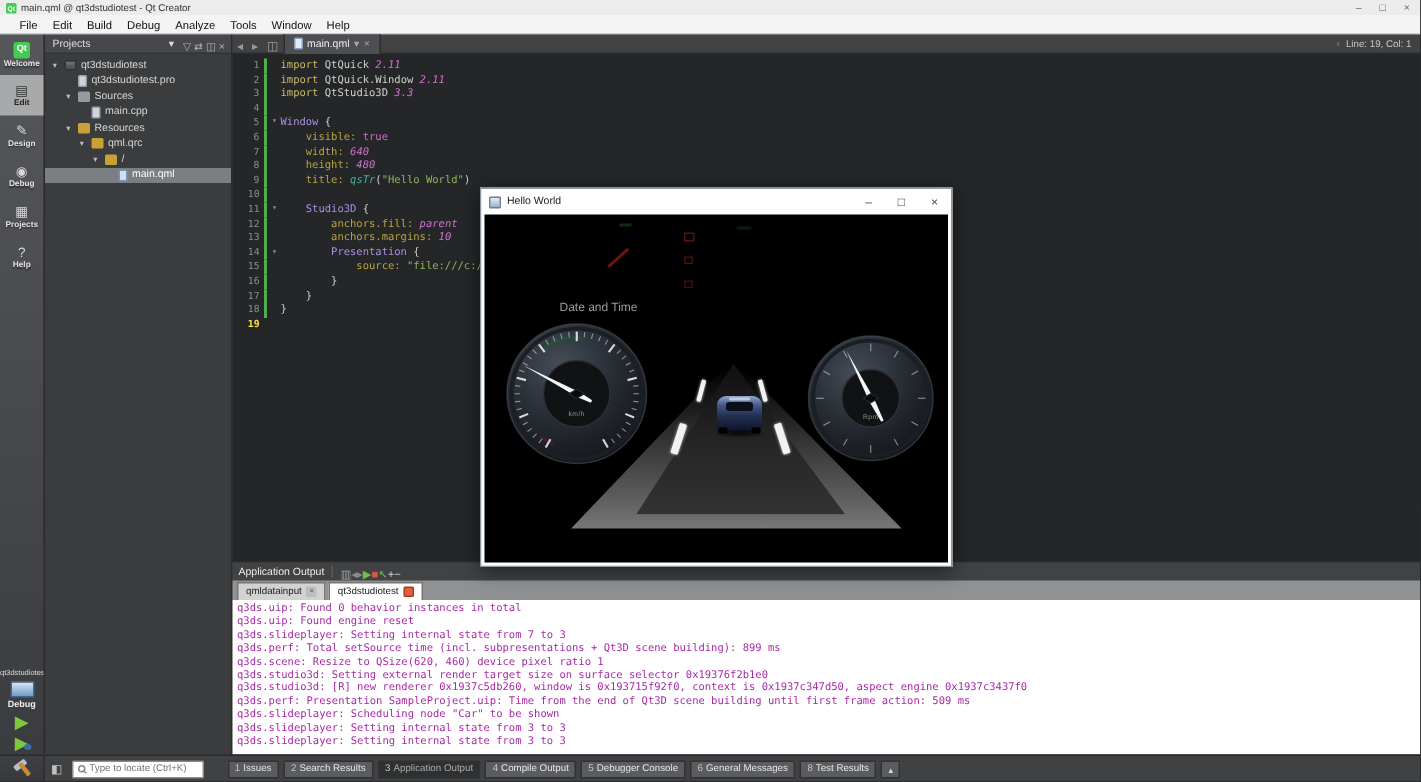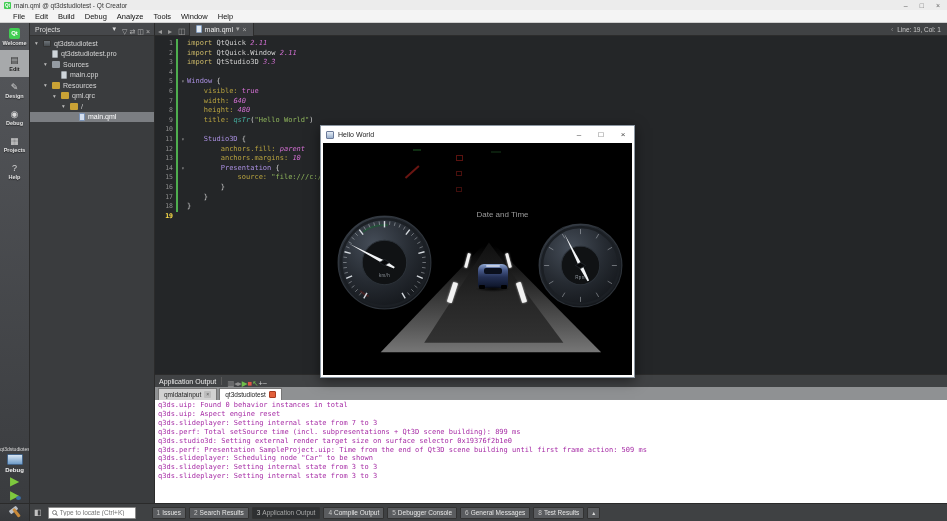--- a/index.html
+++ b/index.html
@@ -143,22 +143,22 @@
                  gap:4px; padding-left:5px; }
   .hw-icon { width:8px; height:8px; flex:none; border:1px solid #6a7a9a; border-radius:1px;
              background:linear-gradient(#e6edf5,#9ab0cc); }
   .hw-title { font-size:7px; color:#222; }
   .hw-controls { margin-left:auto; display:flex; height:100%; }
   .hw-btn { width:22px; display:flex; align-items:center; justify-content:center;
             font-size:8px; color:#444; }
   .hw-content { flex:1; background:#fff; padding:0 2px 2px; }
   .scene { position:relative; width:100%; height:100%; background:#000; overflow:hidden; }
 
-  .datetime { position:absolute; left:0; width:100%; top:67px; padding-left:50px;
-              text-align:center; font-size:8px; color:#9b9b9b; }
+  .datetime { position:absolute; left:0; width:100%; top:57px; padding-left:50px;
+              font-size:8px; color:#9b9b9b; }
 
   .gauge { position:absolute; }
   #gauge-left  { left:13px;  top:71px; width:97px; height:97px; }
   #gauge-right { left:214px; top:79px; width:87px; height:87px; }
   .gauge svg { width:100%; height:100%; display:block; }
   .gauge-unit { position:absolute; left:0; width:100%; top:61%; text-align:center;
                 font-size:4.5px; color:#8d939a; letter-spacing:.3px; }
 
   .road { position:absolute; left:20px; top:96px; width:290px; height:118px; }
   .road-ground { position:absolute; inset:0; clip-path:polygon(50.3% 0%, 13% 96%, 89% 96%);
@@ -454,24 +454,26 @@
               <span>qmldatainput</span>
               <span class="tab-x">×</span>
             </span>
             <span class="op-tab active">
               <span>qt3dstudiotest</span>
               <span class="tab-run"></span>
             </span>
           </div>
         <div class="op-log">
             <div>q3ds.uip: Found 0 behavior instances in total</div>
-            <div>q3ds.uip: Aspect engine reset</div>
+            <div>q3ds.uip: Found engine reset</div>
             <div>q3ds.slideplayer: Setting internal state from 7 to 3</div>
             <div>q3ds.perf: Total setSource time (incl. subpresentations + Qt3D scene building): 899 ms</div>
+            <div>q3ds.scene: Resize to QSize(620, 460) device pixel ratio 1</div>
             <div>q3ds.studio3d: Setting external render target size on surface selector 0x19376f2b1e0</div>
+            <div>q3ds.studio3d: [R] new renderer 0x1937c5db260, window is 0x193715f92f0, context is 0x1937c347d50, aspect engine 0x1937c3437f0</div>
             <div>q3ds.perf: Presentation SampleProject.uip: Time from the end of Qt3D scene building until first frame action: 509 ms</div>
             <div>q3ds.slideplayer: Scheduling node "Car" to be shown</div>
             <div>q3ds.slideplayer: Setting internal state from 3 to 3</div>
             <div>q3ds.slideplayer: Setting internal state from 3 to 3</div>
           </div>
       </div>
 
     </div>
   </div>
 

